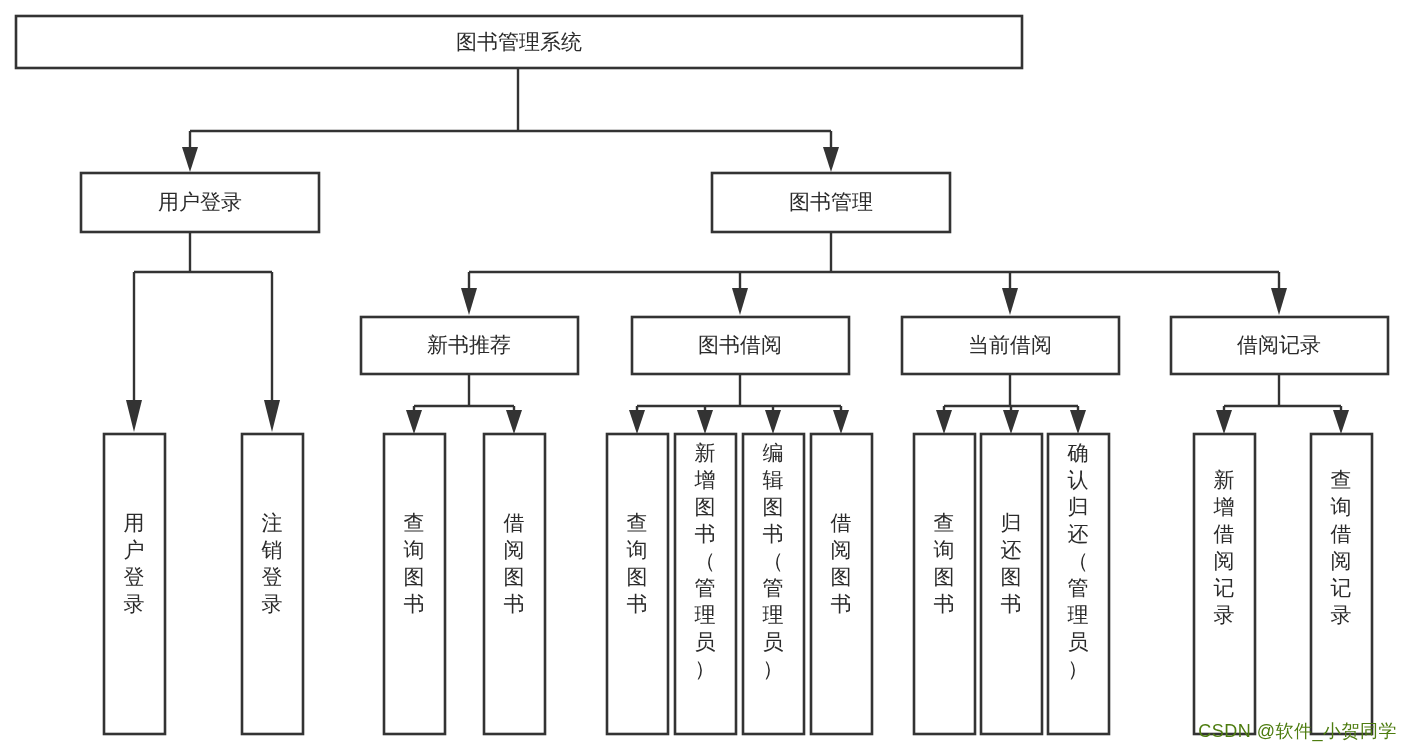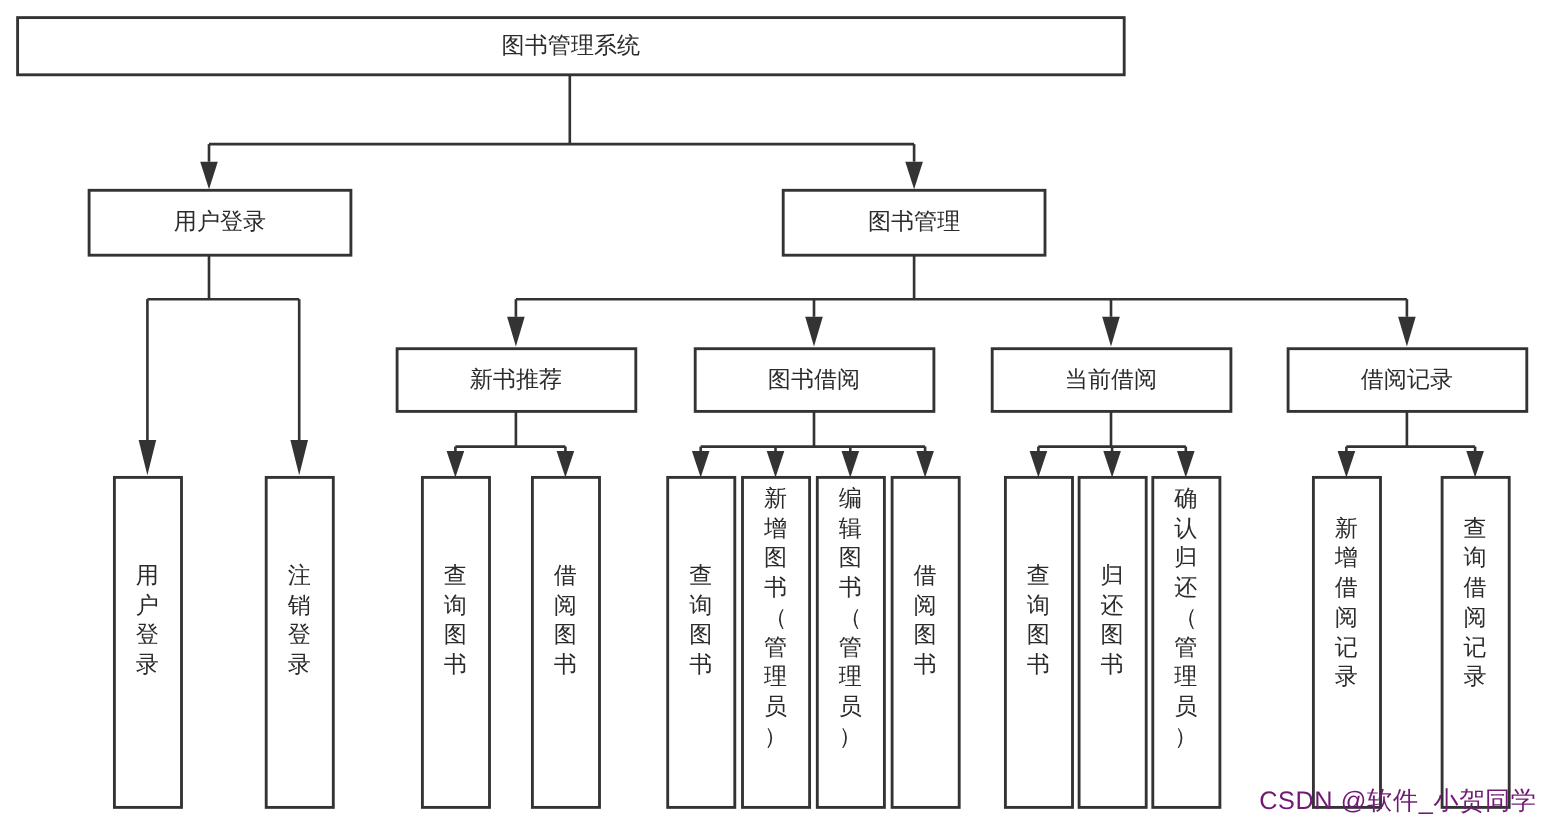--- a/index.html
+++ b/index.html
@@ -51,22 +51,22 @@
     fill: #2b2b2b;
     font-family: "Liberation Sans", "DejaVu Sans", sans-serif;
     font-size: 21px;
     text-anchor: middle;
   }
   .watermark-text {
     position: absolute;
     right: 8px;
     bottom: 4px;
     font-family: "Liberation Sans", "DejaVu Sans", sans-serif;
-    font-size: 23px;
-    color: #701a75;
+    font-size: 18px;
+    color: #4d7c0f;
     letter-spacing: 0.5px;
     white-space: nowrap;
     user-select: none;
   }
 </style>
 </head>
 <body>
 
 <div id="diagram-root">
 

